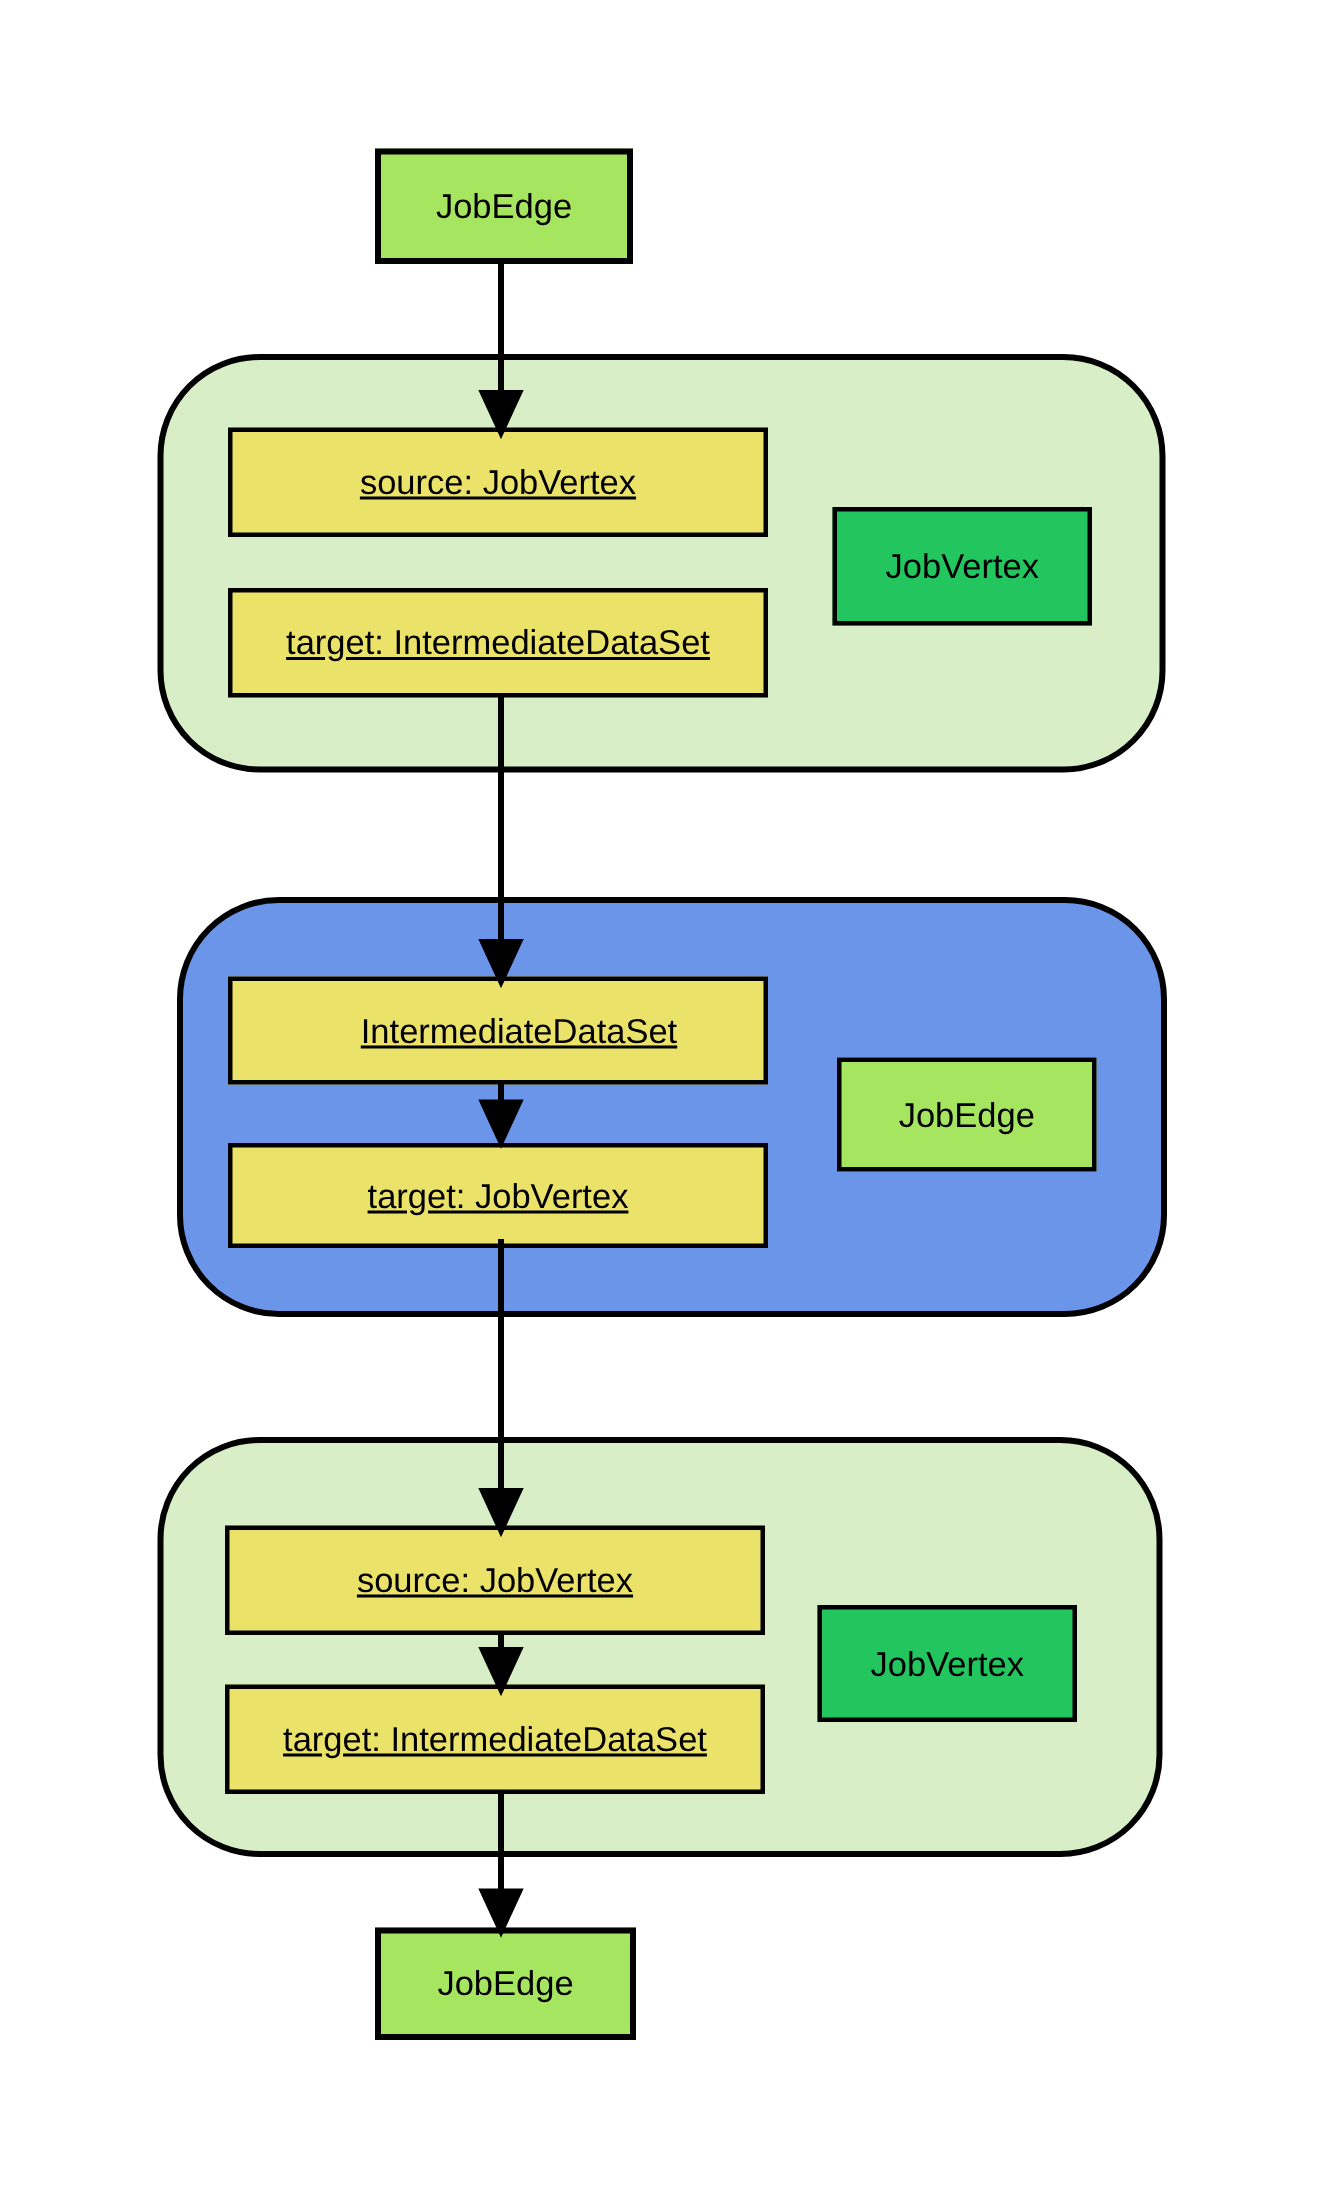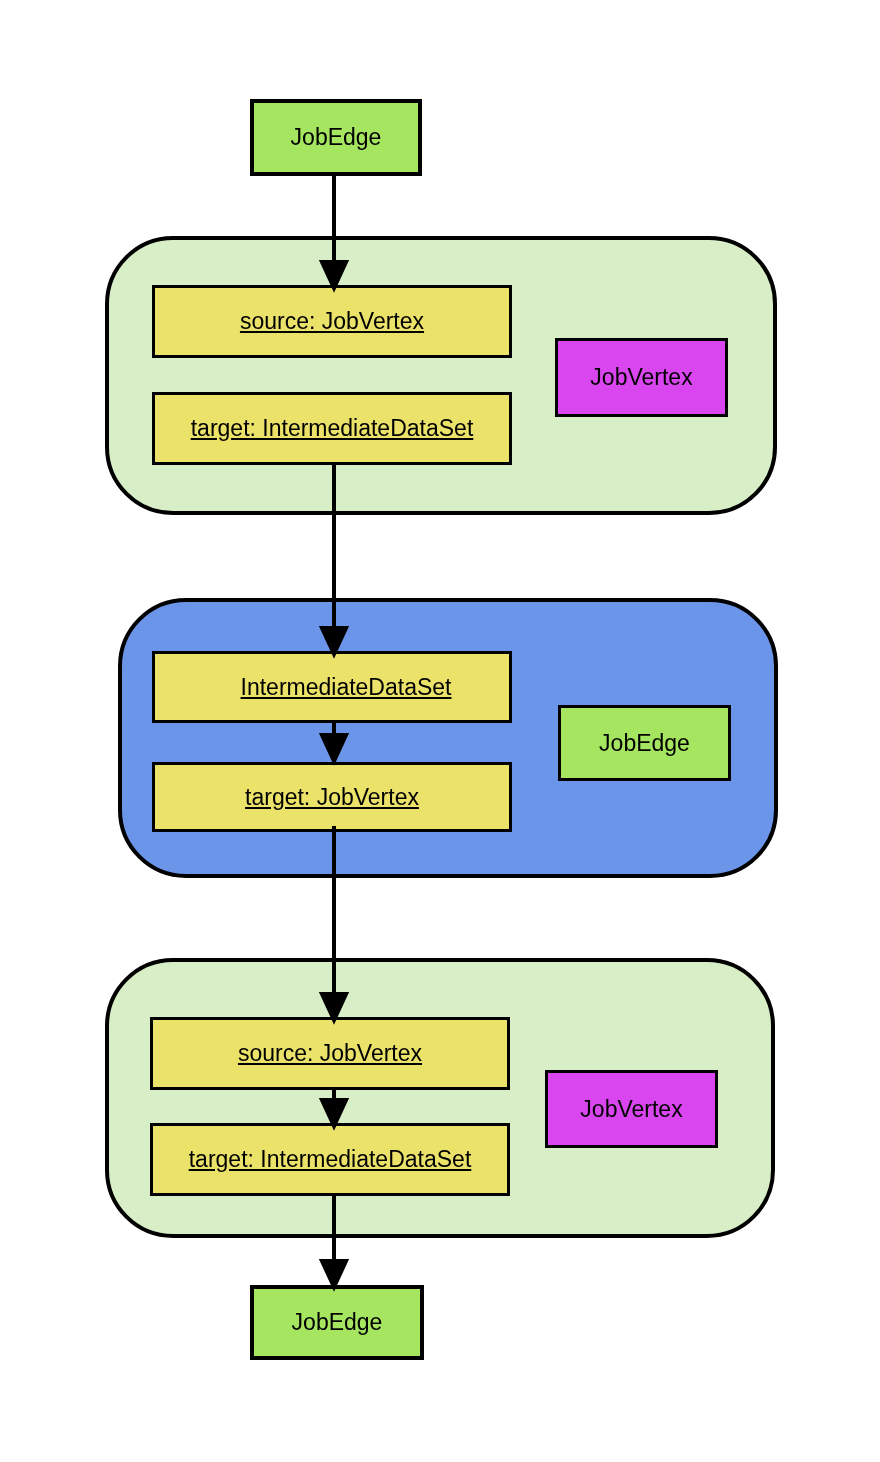--- a/index.html
+++ b/index.html
@@ -20,21 +20,21 @@
     box-sizing: border-box;
     border: 4px solid #000000;
     display: flex;
     align-items: center;
     justify-content: center;
     font-size: 23px;
     color: #000000;
     text-align: left;
   }
   .node-green   { background: #a5e55f; }
-  .node-orange  { background: #d946ef; border-width: 3px; }
+  .node-orange  { background: #22c55e; border-width: 3px; }
   .node-yellow  { background: #ebe269; border-width: 3px; text-decoration: underline; }
   .container {
     position: absolute;
     box-sizing: border-box;
     border: 4px solid #000000;
     border-radius: 68px;
   }
   .container-green { background: #d7eec6; }
   .container-blue  { background: #6b95e9; }
   .arrows {

